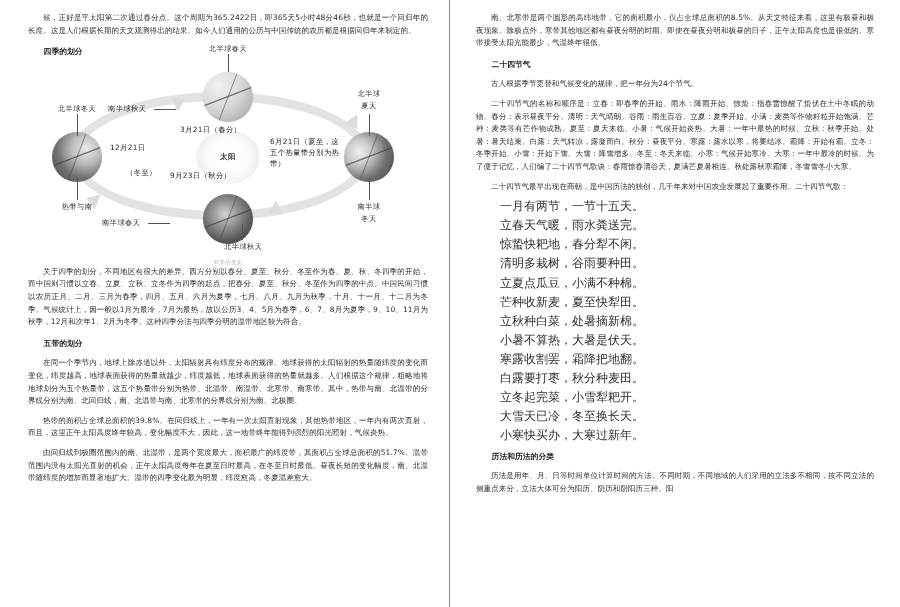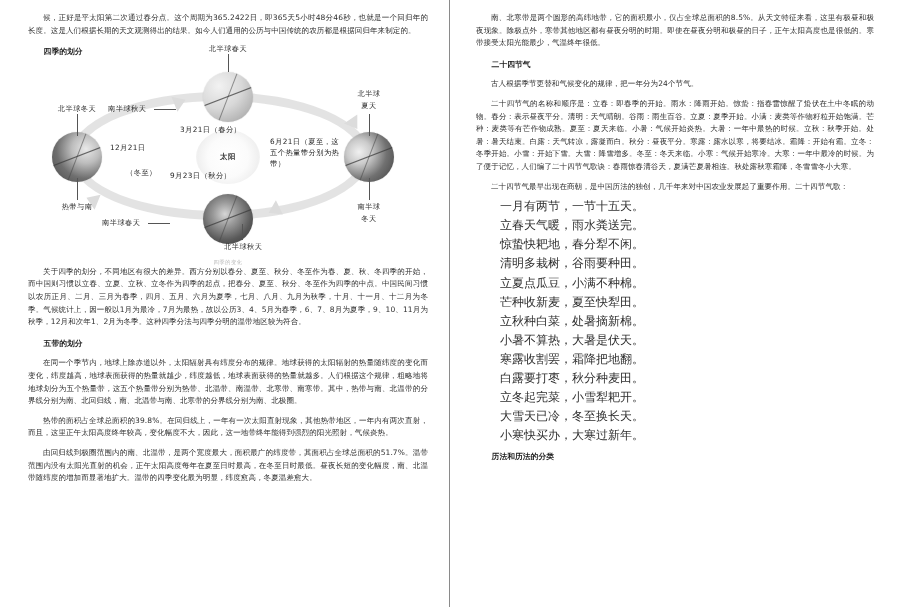--- a/index.html
+++ b/index.html
@@ -302,15 +302,16 @@
       <p class="poem-line">小暑不算热，大暑是伏天。</p>
       <p class="poem-line">寒露收割罢，霜降把地翻。</p>
       <p class="poem-line">白露要打枣，秋分种麦田。</p>
       <p class="poem-line">立冬起完菜，小雪犁耙开。</p>
       <p class="poem-line">大雪天已冷，冬至换长天。</p>
       <p class="poem-line">小寒快买办，大寒过新年。</p>
     </div>
 
     <h3 class="heading">历法和历法的分类</h3>
 
+    <p class="para">历法是用年、月、日等时间单位计算时间的方法。不同时期，不同地域的人们采用的立法多不相同，按不同立法的侧重点来分，立法大体可分为阳历、阴历和阴阳历三种。阳</p>
   </div>
 
 </div>
 
 </body></html>

